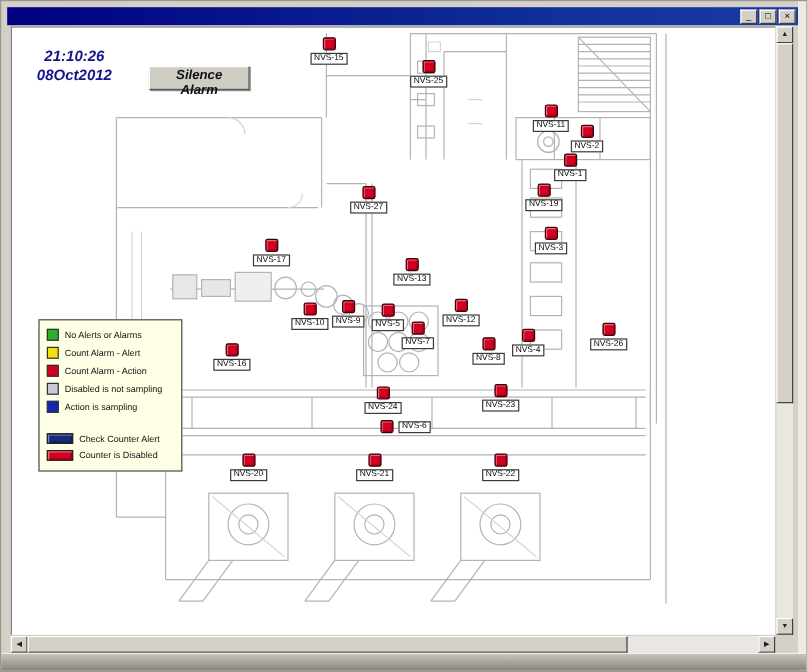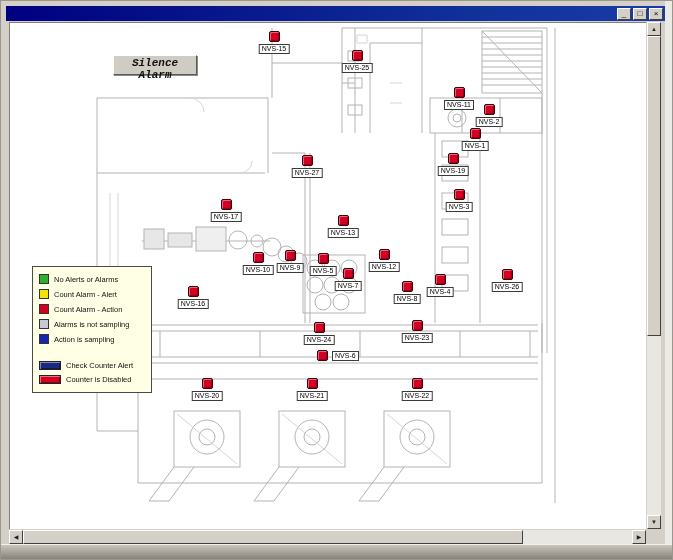--- a/index.html
+++ b/index.html
@@ -23,26 +23,26 @@
   .client{position:absolute;left:8px;top:21px;width:637px;height:507px;background:#ffffff;
     border-top:1px solid #808080;border-left:1px solid #808080;overflow:hidden;}
 
   .floorplan{position:absolute;left:0;top:0;}
 
   
   .clock{position:absolute;left:4px;top:16px;width:96px;text-align:center;
     color:#15158c;font-weight:bold;font-style:italic;font-size:12.5px;line-height:1.3;}
 
   
-  .silence-btn{position:absolute;left:103px;top:32px;width:84px;height:20px;
+  .silence-btn{position:absolute;left:114px;top:32px;width:84px;height:20px;
     background:#cfccc4;color:#111;font-weight:bold;font-style:italic;font-size:11px;
     border-top:1px solid #ffffff;border-left:1px solid #ffffff;
     border-right:1px solid #5a5a5a;border-bottom:1px solid #5a5a5a;
     box-shadow:1px 1px 0 #8a8a8a;cursor:default;
-    font-family:Liberation Mono, monospace;}
+    font-family:Liberation Sans, sans-serif;}
 
   
   .legend{position:absolute;left:22px;top:243px;width:120px;background:#ffffe6;
     border:1px solid #4a4a4a;padding:7px 5px 8px 6px;display:flex;flex-direction:column;gap:5px;}
   .legend-item{display:flex;align-items:center;gap:5px;font-size:7.5px;color:#111;white-space:nowrap;}
   .legend-swatch{flex:0 0 auto;border:1px solid #333;}
   .legend-swatch.square{width:10px;height:10px;}
   .legend-swatch.bar{width:22px;height:9px;border:1px solid #222;
     box-shadow:inset 1px 1px 0 rgba(255,255,255,.45), inset -1px -1px 0 rgba(0,0,0,.35);}
   .legend-gap{height:7px;}
@@ -164,40 +164,42 @@
         <path d="M374,444 L349,478 M394,444 L369,478 M349,478 H369"></path>
       </g>
       <g fill="none" stroke="#d6d6d6" stroke-width="1">
         <path d="M180,75 a14,14 0 0 1 14,14 M230,150 a12,12 0 0 0 12,-12 M100,170 V260 M108,170 V260"></path>
         <path d="M167,391 L227,441 M272,391 L332,441 M377,391 L437,441"></path>
         <path d="M347,12 h10 v8 h-10 z M380,60 h12 M380,80 h12"></path>
       </g>
     </svg>
 
     <div class="clock">
+      <div>21:10:26</div>
+      <div>08Oct2012</div>
     </div>
 
     <button class="silence-btn">Silence Alarm</button>
 
     <div class="legend" id="legend-list">
         <div class="legend-item">
           <span class="legend-swatch square" style="background: rgb(47, 174, 47);"></span>
           <span>No Alerts or Alarms</span>
         </div>
         <div class="legend-item">
           <span class="legend-swatch square" style="background: rgb(242, 227, 10);"></span>
           <span>Count Alarm - Alert</span>
         </div>
         <div class="legend-item">
           <span class="legend-swatch square" style="background: rgb(212, 0, 34);"></span>
           <span>Count Alarm - Action</span>
         </div>
         <div class="legend-item">
           <span class="legend-swatch square" style="background: rgb(201, 201, 214);"></span>
-          <span>Alarms is not sampling</span>
+          <span>Disabled is not sampling</span>
         </div>
         <div class="legend-item">
           <span class="legend-swatch square" style="background: rgb(21, 38, 176);"></span>
           <span>Action is sampling</span>
         </div>
         <div class="legend-gap"></div>
         <div class="legend-item">
           <span class="legend-swatch bar" style="background: rgb(26, 42, 128);"></span>
           <span>Check Counter Alert</span>
         </div>

